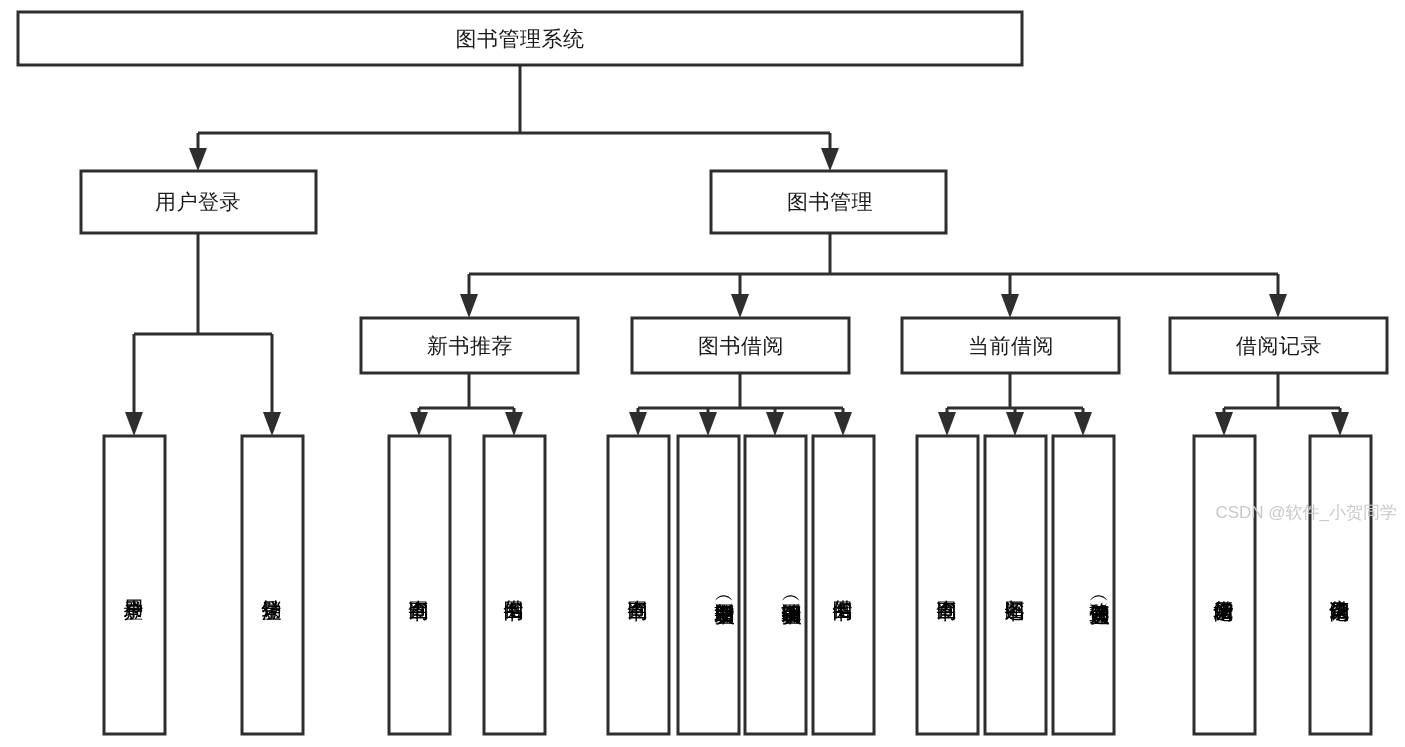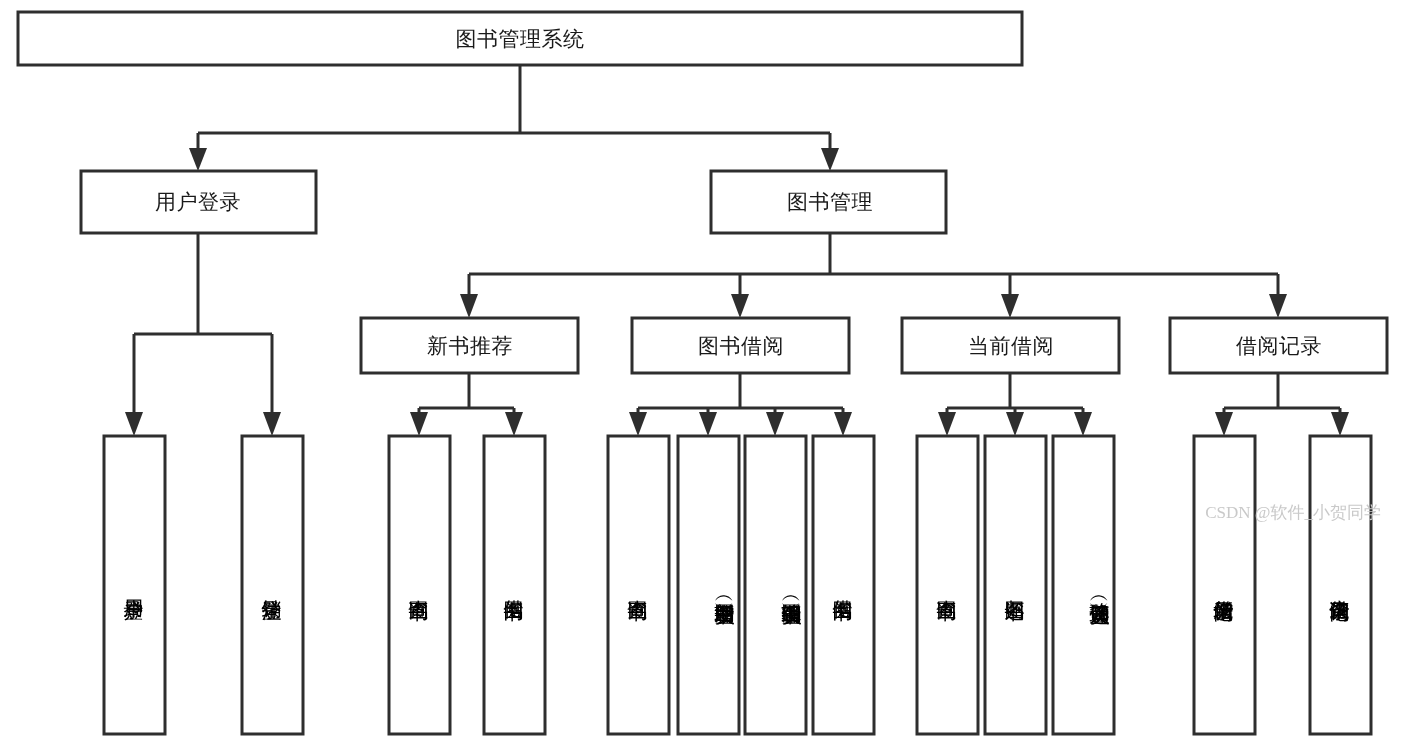--- a/index.html
+++ b/index.html
@@ -50,25 +50,25 @@
     stroke-width: 3;
     fill: none;
     stroke-linecap: butt;
   }
   .arrow-head {
     fill: #2e2e2e;
     stroke: none;
   }
   .watermark {
     position: absolute;
-    right: 24px;
+    right: 8px;
     bottom: 6px;
     color: #c9c9c9;
     font-size: 17px;
-    font-family: Liberation Serif, serif;
+    font-family: Liberation Sans, sans-serif;
     white-space: nowrap;
     user-select: none;
     pointer-events: none;
   }
   .vert-text {
     writing-mode: vertical-rl;
     text-orientation: upright;
   }
 </style>
 </head>

